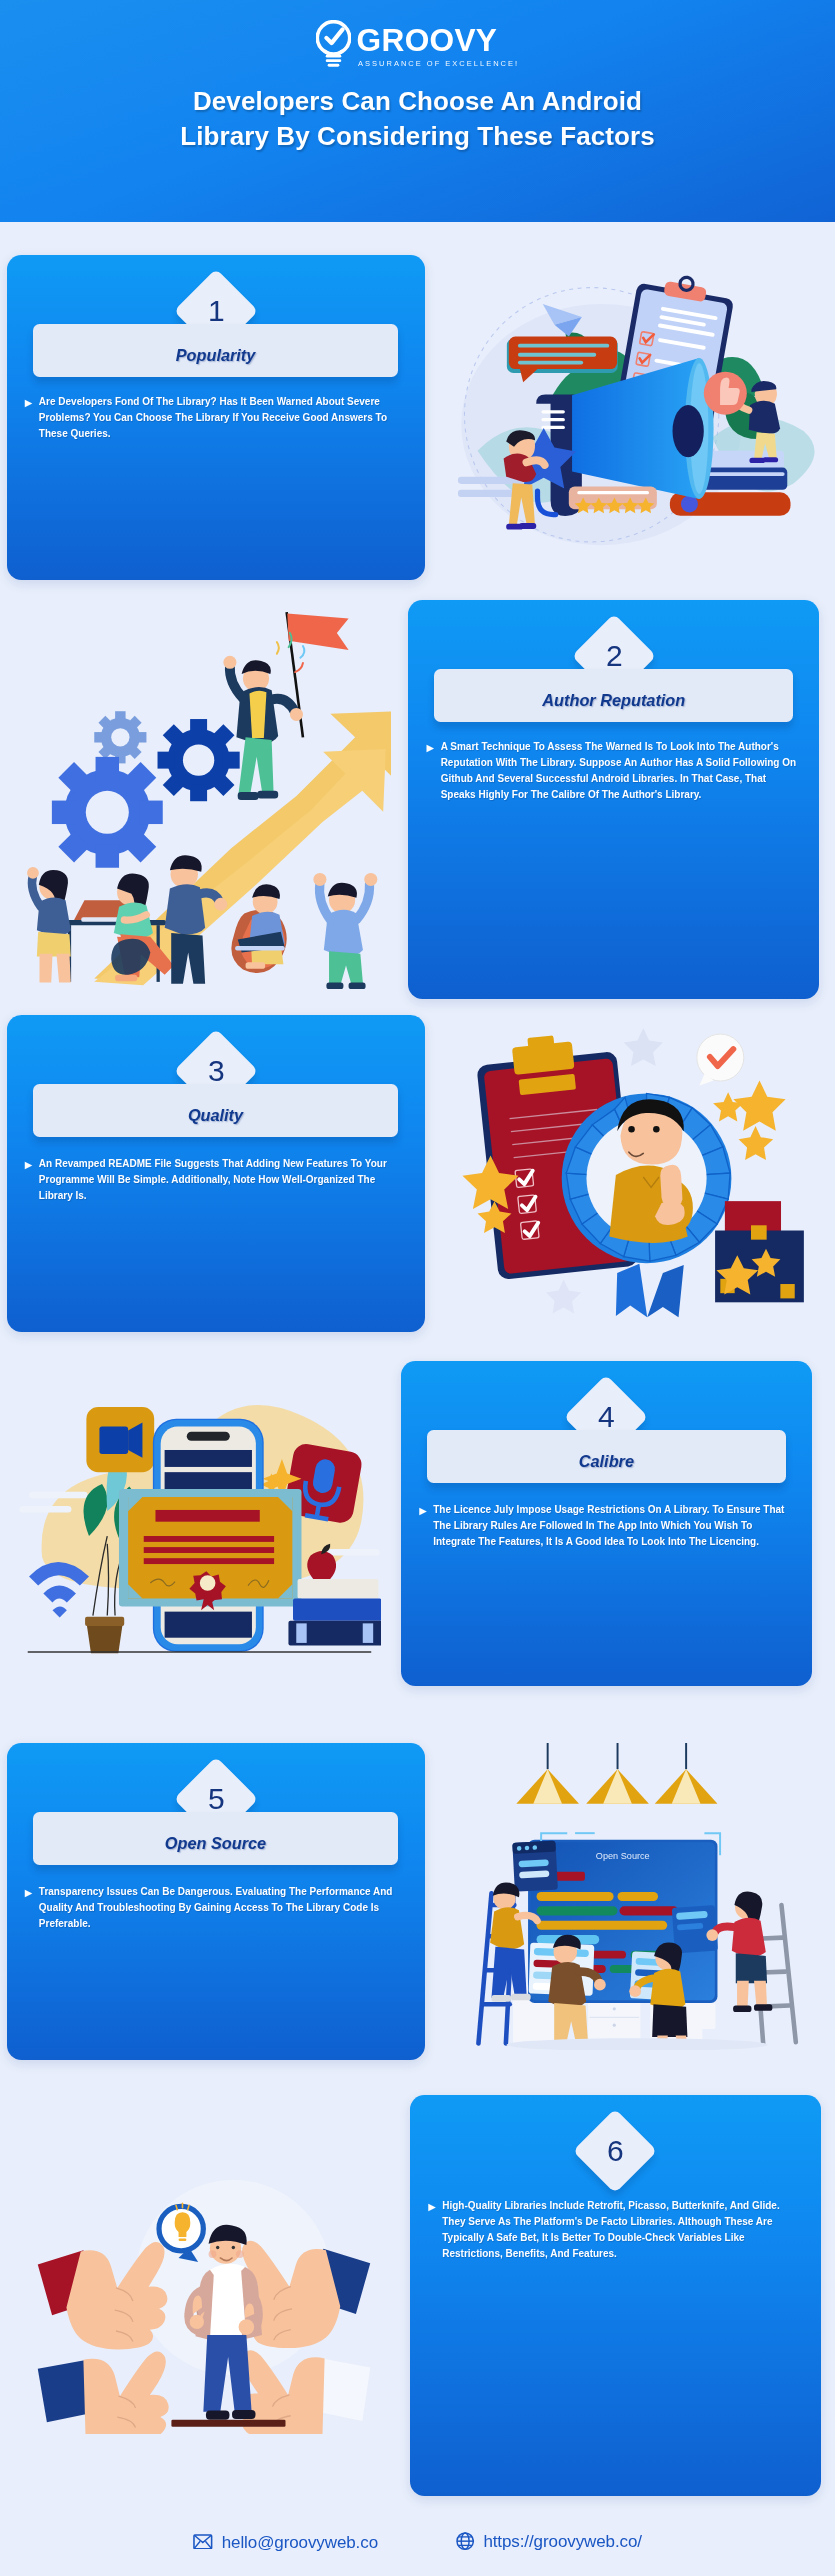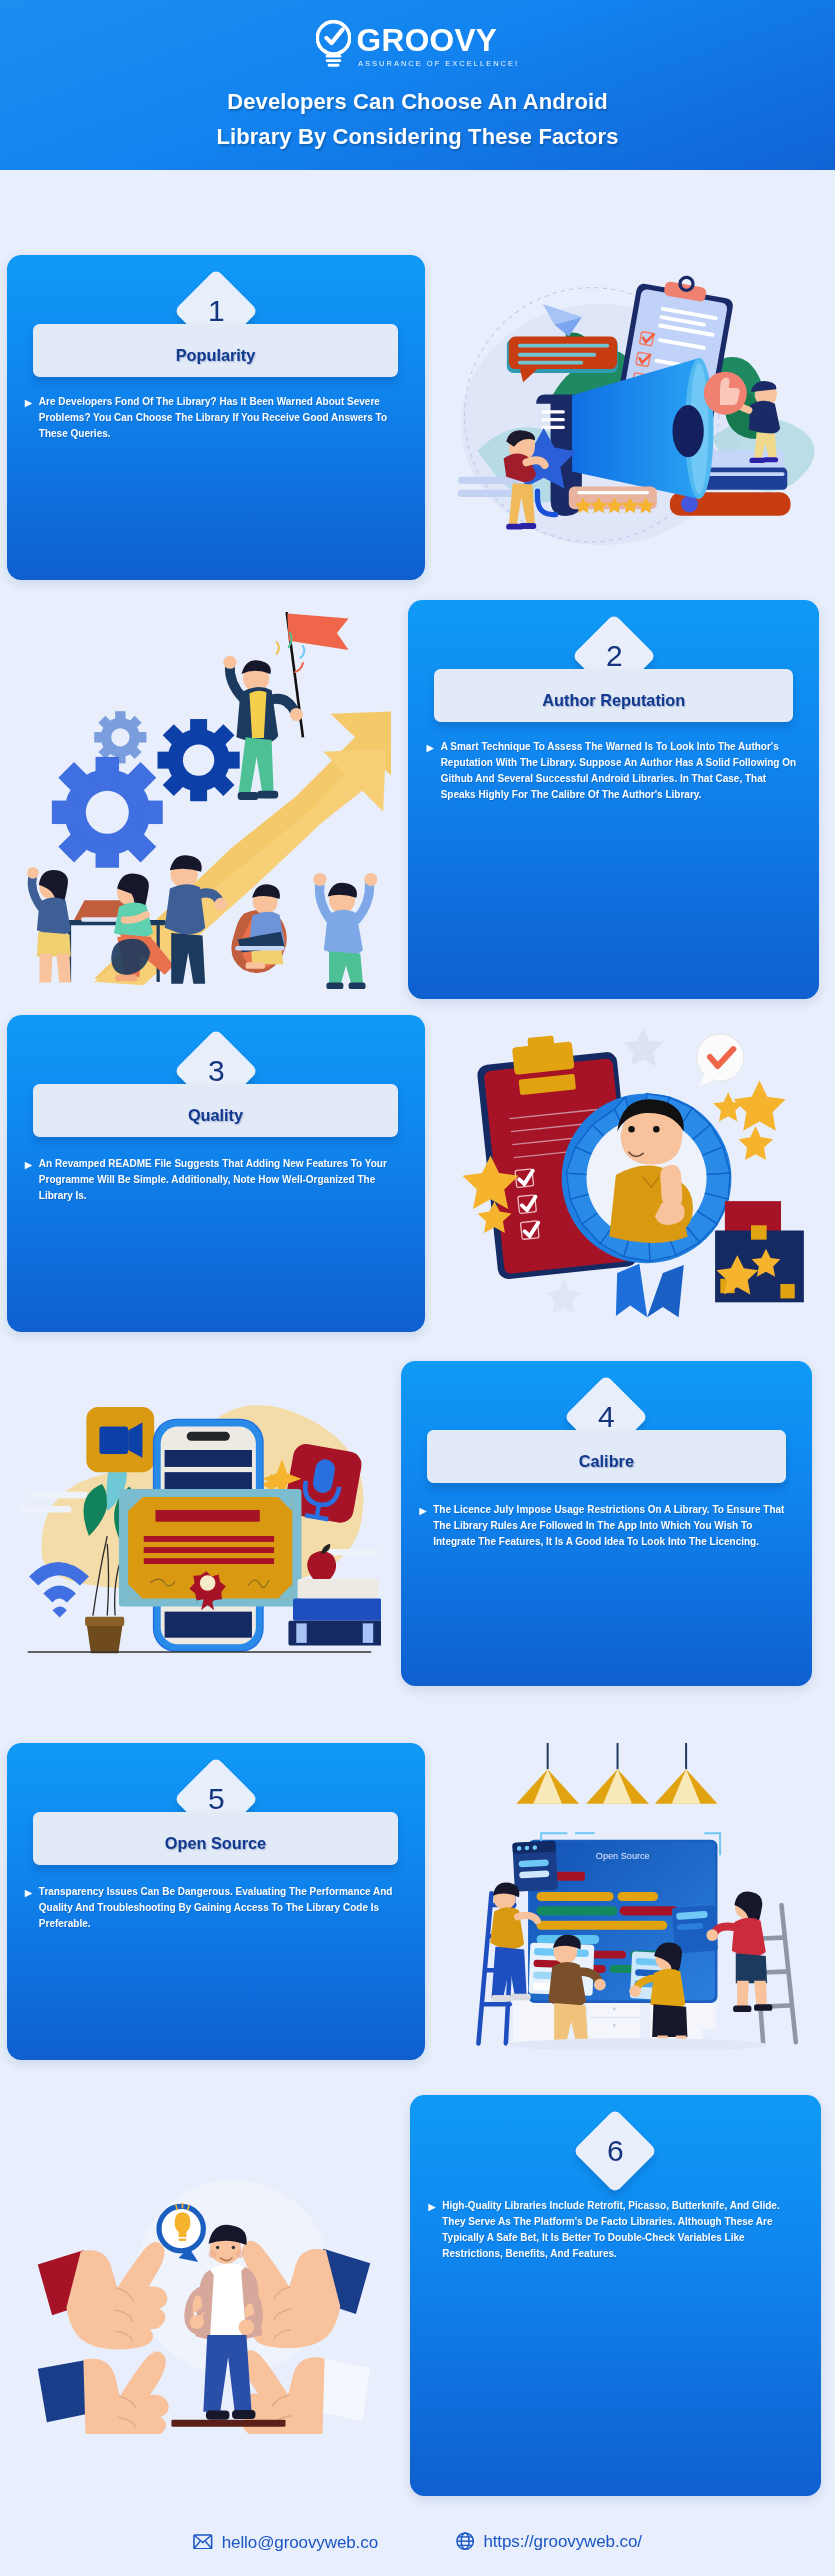--- a/index.html
+++ b/index.html
@@ -5,40 +5,40 @@
   * { margin:0; padding:0; box-sizing:border-box; }
   html,body { background:#e8eefb; }
   body {
     width:835px; height:2576px; position:relative; overflow:hidden;
     font-family:"Liberation Sans", sans-serif;
     background:#e8eefb;
   }
 
   
   .header {
-    position:absolute; left:0; top:0; width:835px; height:170px;
+    position:absolute; left:0; top:0; width:835px; height:222px;
     background:linear-gradient(160deg,#1b8ff0 0%,#1283ef 45%,#1163d4 100%);
     display:flex; flex-direction:column; align-items:center;
   }
   .logo-wrap { margin-top:19.6px; display:flex; align-items:flex-start; gap:7.2px; }
   .bulb { width:35px; height:50px; position:relative; }
   .bulb svg { display:block; }
   .logo-text { display:flex; flex-direction:column; align-items:flex-start; padding-top:5.2px;}
   .logo-name {
     font-size:31px; font-weight:bold; color:#ffffff; letter-spacing:0.3px;
     line-height:31px; font-family:"Liberation Sans", sans-serif;
     transform:scaleX(1.02);
   }
   .logo-tag {
     font-size:7.5px; color:#ffffff; letter-spacing:2px; margin-top:3.3px;
     font-family:"Liberation Sans", sans-serif; opacity:.95;
   }
   .head-title {
     margin-top:14.4px; width:724px; text-align:center;
-    font-size:22px; line-height:35px; font-weight:bold; color:#ffffff;
+    font-size:26px; line-height:35px; font-weight:bold; color:#ffffff;
     text-shadow:1.3px 2px 2px rgba(0,0,0,.22);
     font-family:"Liberation Sans", sans-serif;
     letter-spacing:0.1px;
   }
   .head-title .l2 { display:block; }
 
   
   .row { position:absolute; left:0; width:835px; display:flex; }
   .card {
     position:relative;
@@ -66,20 +66,21 @@
     padding:19.6px 10.4px 11.7px 10.4px;
     text-align:center;
     box-shadow:0 5.2px 7.2px rgba(0,25,80,.17);
     position:relative; z-index:1;
   }
   .title-plate .t {
     font-size:16.3px; font-weight:bold; color:#11398e;
     font-family:"Liberation Sans", sans-serif;
     text-shadow:1px 1.3px 1.3px rgba(20,50,120,.30);
     line-height:22px;
+    font-style:italic;
   }
   .body-row { display:flex; gap:6.5px; margin-top:14.4px; padding:0 2.6px 0 0;}
   .bullet {
     color:#ffffff; font-size:9.8px; line-height:13px; padding-top:2px;
     flex:0 0 auto;
   }
   .body-text {
     color:#ffffff; font-size:10px; line-height:16px; font-weight:bold;
     font-family:"Liberation Sans", sans-serif;
     text-shadow:0.7px 0.7px 0.7px rgba(10,40,100,.25);

